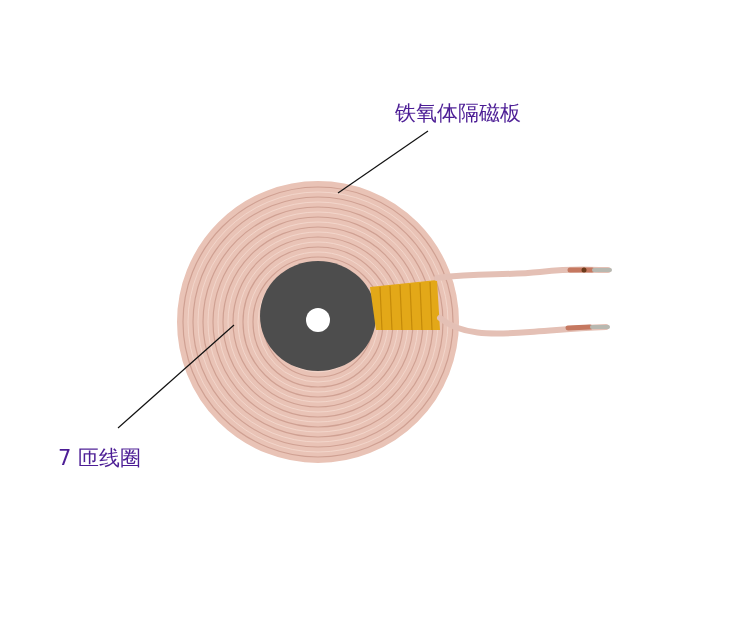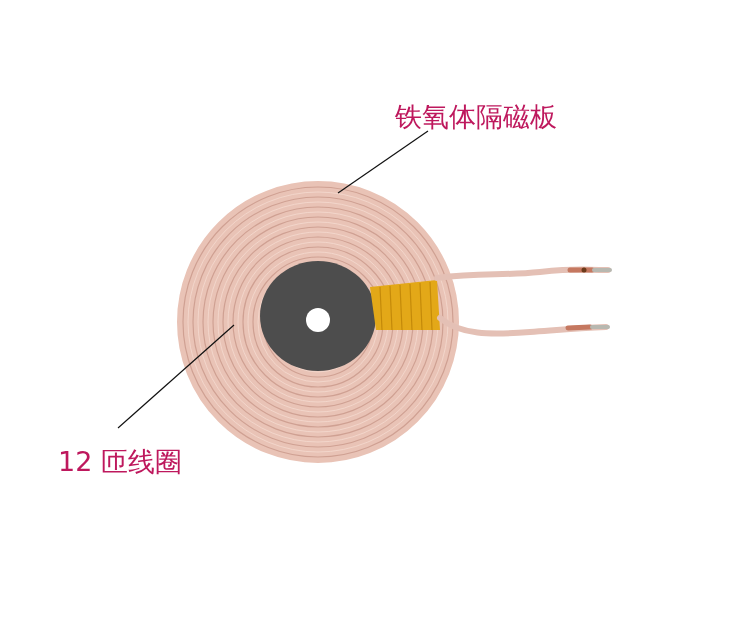--- a/index.html
+++ b/index.html
@@ -1,17 +1,17 @@
 <!DOCTYPE html>
 <html><head>
 <meta charset="utf-8">
 <style>
   html,body{margin:0;padding:0;background:#ffffff;}
   body{width:751px;height:619px;position:relative;overflow:hidden;font-family:"DejaVu Sans","Liberation Sans",sans-serif;}
-  .label{position:absolute;color:#be185d;font-size:27px;white-space:nowrap;line-height:1;}
+  .label{position:absolute;color:#4c1d95;font-size:21px;white-space:nowrap;line-height:1;}
   #label-ferrite{left:395px;top:103px;}
   #label-coil{left:58px;top:448px;}
   svg.scene{position:absolute;left:0;top:0;}
 </style>
 </head>
 <body>
 
 <svg class="scene" width="751" height="619" viewBox="0 0 751 619">
   <defs>
     <radialGradient id="plateGrad" cx="45%" cy="40%" r="60%">
@@ -78,13 +78,13 @@
     <circle cx="584" cy="270" r="2.5" fill="#6b3a1a" stroke="none"></circle>
     <path d="M 594 270 L 610 270" stroke="#b8b8b0" stroke-width="4"></path>
     <path d="M 592 327 L 608 327" stroke="#b8b8b0" stroke-width="4"></path>
   </g>
 
   <line x1="428" y1="131" x2="338" y2="193" stroke="#111" stroke-width="1.2"></line>
   <line x1="234" y1="325" x2="118" y2="428" stroke="#111" stroke-width="1.2"></line>
 </svg>
 
 <div id="label-ferrite" class="label">铁氧体隔磁板</div>
-<div id="label-coil" class="label">12 匝线圈</div>
+<div id="label-coil" class="label">7 匝线圈</div>
 
 </body></html>

